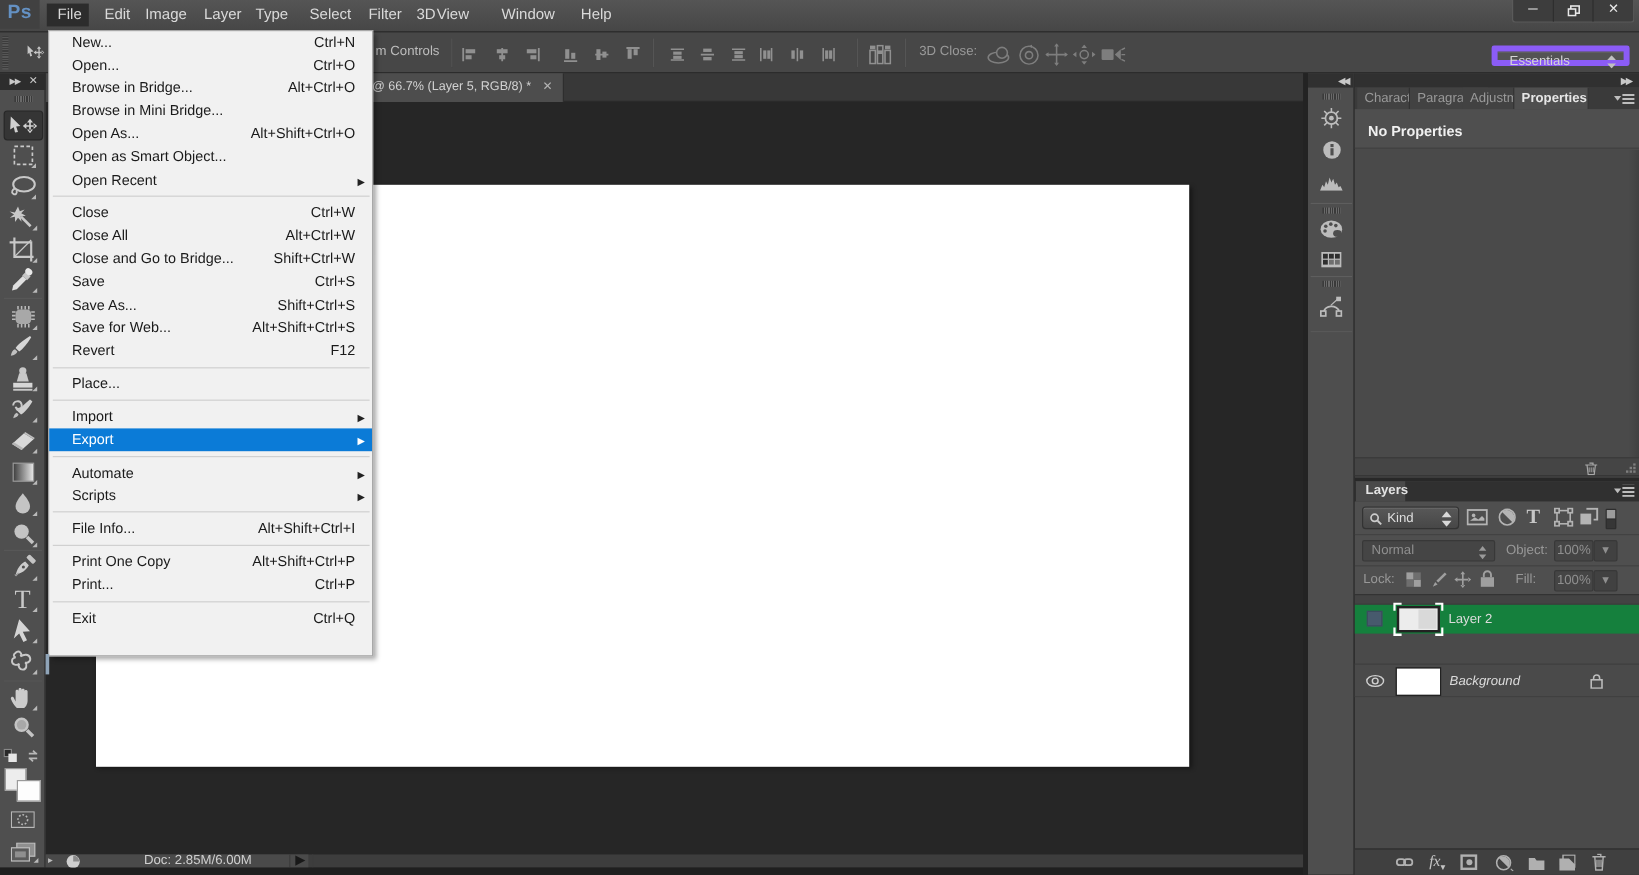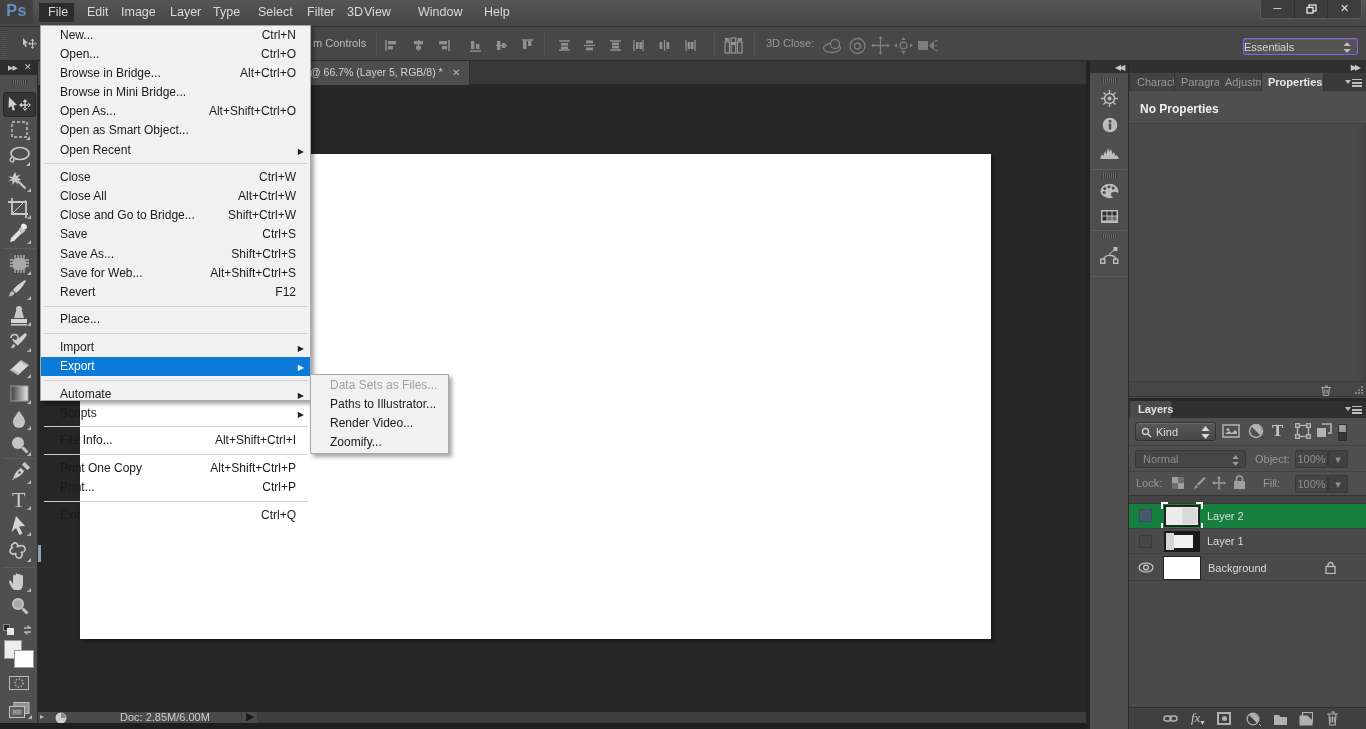--- a/index.html
+++ b/index.html
@@ -41,21 +41,21 @@
 .ptabs{position:absolute;left:0;top:12px;width:238px;height:18px;background:#3a3a3a}
 .ptab{position:absolute;top:0;height:18px;font-size:11px;line-height:18px;color:#999;background:#424242;border-right:1px solid #323232;padding-left:6px;overflow:hidden;white-space:nowrap}
 .ptab.act{background:#4f4f4f;color:#e6e6e6;font-weight:bold}
 
 .combo{position:absolute;background:linear-gradient(#585858,#474747);border:1px solid #333;border-radius:3px;box-shadow:inset 0 1px 0 #6a6a6a;color:#ddd;font-size:11px}
 .fields{position:absolute;background:#454545;border:1px solid #383838;border-radius:2px;color:#8f8f8f;font-size:11px;text-align:center}
 .ltxt{position:absolute;font-size:11px;color:#dcdcdc}
 .dimtxt{position:absolute;font-size:11px;color:#989898}
 svg{display:block}
 
-#filemenu{left:40px;top:25px;width:271px;height:376px;background:#f1f1f1;border:1px solid #a8a8a8;box-shadow:3px 3px 4px rgba(0,0,0,.35);z-index:50}
+#filemenu{left:40px;top:25px;width:271px;height:522px;background:#f1f1f1;border:1px solid #a8a8a8;box-shadow:3px 3px 4px rgba(0,0,0,.35);z-index:50}
 #submenu{left:310px;top:374px;width:139px;height:80px;background:#f1f1f1;border:1px solid #a8a8a8;box-shadow:3px 3px 4px rgba(0,0,0,.35);z-index:51;padding-top:1px}
 .fm{position:relative;height:19.1px;line-height:19.1px;font-size:12px;color:#1a1a1a;padding-left:19px}
 .fm i{font-style:normal;position:absolute;right:14px}
 .fm b{font-weight:normal;position:absolute;right:6px;font-size:8px;color:#222;top:1px}
 .fm.dis{color:#a39f9f}
 .fm.sel{background:#0b7bd7;color:#fff}
 .fm.sel b{color:#fff}
 .fsep{height:8.5px;position:relative}
 .fsep:after{content:"";position:absolute;left:3px;right:2px;top:3.7px;height:1px;background:#d0d0d0}
 </style></head>
@@ -193,21 +193,21 @@
         <circle cx="9.5" cy="8.5" r="3.4" fill="none" stroke="#7e7e7e" stroke-width="1.3"></circle>
         <g fill="#7e7e7e">
           <path d="M9.5 0l2.3 3h-4.6zM9.5 17l2.3-3h-4.6zM0 8.5l3-2.3v4.6zM19 8.5l-3-2.3v4.6z"></path>
         </g>
       </svg>
     <svg style="position:absolute;left:917px;top:12px" width="21" height="13">
         <rect x="1" y="2" width="10" height="9" rx="1" fill="#7e7e7e"></rect>
         <path d="M12 6.5L17 2v9z" fill="#7e7e7e"></path>
         <path d="M17.5 2.5l3-1.5M17.5 10.5l3 1.5M17.5 6.5h3.2" stroke="#7e7e7e" stroke-width="1.2"></path>
       </svg>
-    <div id="essentials" style="position:absolute;left:1243px;top:11px;width:115px;height:17px;background:#535353;border:1px solid #8b5cf6;border-radius:2px;box-shadow:inset 0 1px 0 #646464;color:#d6d6d6;font-size:11px;line-height:16px;">Essentials<svg style="position:absolute;right:6px;top:2.5px" width="8" height="11">
+    <div id="essentials" style="position:absolute;left:1243px;top:11px;width:115px;height:17px;background:#535353;border:5px solid #8b5cf6;border-radius:2px;box-shadow:inset 0 1px 0 #646464;color:#d6d6d6;font-size:11px;line-height:16px;padding-left:10px">Essentials<svg style="position:absolute;right:6px;top:2.5px" width="8" height="11">
           <polygon points="4,0 7.6,4 0.4,4" fill="#c0c0c0"></polygon>
           <polygon points="0.4,7 7.6,7 4,11" fill="#c0c0c0"></polygon>
         </svg></div>
   </div>
 
   <div class="abs" id="tabbar">
     <div id="doctab">
         <span style="position:absolute;left:272px">@ 66.7% (Layer 5, RGB/8) *</span>
         <span style="position:absolute;left:414px;color:#b5b5b5;font-size:10px">✕</span>
       </div>
@@ -608,34 +608,27 @@
     <div style="position:absolute;left:0;top:443px;width:238px;height:24px;background:#15803d">
       <div style="position:absolute;left:10px;top:5px;width:13px;height:13px;border:1px solid #3b4c5e;background:#475a6d"></div>
       <div style="position:absolute;left:35px;top:1px;width:36px;height:22px;background:#222"></div>
       <div style="position:absolute;left:37px;top:3px;width:32px;height:18px;background:#ececec"></div>
         <div style="position:absolute;left:53px;top:4px;width:15px;height:16px;background:#d9d9d9"></div>
       <svg style="position:absolute;left:32px;top:-2px" width="42" height="28">
           <path d="M1 7V1h6M35 1h6v6M41 21v6h-6M7 27H1v-6" stroke="#fff" stroke-width="2" fill="none"></path>
         </svg>
       <span class="ltxt" style="left:78px;top:6px">Layer 2</span>
     </div>
-    <div style="position:absolute;left:0;top:467px;width:238px;height:25px;background:#4a4a4a;border-top:1px solid #404040">
-      <div style="position:absolute;left:10px;top:6px;width:13px;height:13px;border:1px solid #3a3a3a;background:#474747"></div>
-      <div style="position:absolute;left:35px;top:2px;width:36px;height:21px;background:#1b1b1b"></div>
-      <div style="position:absolute;left:37px;top:4px;width:8px;height:17px;background:#d5d5d5"></div>
-      <div style="position:absolute;left:45px;top:6px;width:19px;height:13px;background:#f2f2f2"></div>
-      <span class="ltxt" style="left:78px;top:6px">Layer 1</span>
-    </div>
     <div style="position:absolute;left:0;top:492px;width:238px;height:28px;background:#4a4a4a;border-top:1px solid #404040;border-bottom:1px solid #404040">
       <svg style="position:absolute;left:9px;top:8px" width="16" height="11">
           <ellipse cx="8" cy="5.5" rx="7" ry="4.5" fill="none" stroke="#cfcfcf" stroke-width="1.2"></ellipse>
           <circle cx="8" cy="5.5" r="2.4" fill="none" stroke="#cfcfcf" stroke-width="1.2"></circle>
         </svg>
       <div style="position:absolute;left:35px;top:3px;width:36px;height:22px;background:#fff;outline:1px solid #222"></div>
-      <span class="ltxt" style="left:79px;top:8px;">Background</span>
+      <span class="ltxt" style="left:79px;top:8px;font-style:italic">Background</span>
       <svg style="position:absolute;left:196px;top:7px" width="11" height="13">
           <rect x="1" y="5.5" width="9" height="7" fill="none" stroke="#bdbdbd" stroke-width="1.3"></rect>
           <path d="M3 5.5V4a2.5 2.5 0 0 1 5 0v1.5" stroke="#bdbdbd" stroke-width="1.3" fill="none"></path>
         </svg>
     </div>
 
     <div style="position:absolute;left:0;top:646px;width:238px;height:22px;background:#404040;border-top:1px solid #2e2e2e">
       <svg style="position:absolute;left:34px;top:5px" width="15" height="11">
           <g fill="none" stroke="#b0b0b0" stroke-width="1.5">
             <rect x="1" y="3" width="7" height="5" rx="2.5"></rect>
@@ -692,19 +685,13 @@
     <div class="fm">Scripts<b>▶</b></div>
     <div class="fsep"></div>
     <div class="fm">File Info...<i>Alt+Shift+Ctrl+I</i></div>
     <div class="fsep"></div>
     <div class="fm">Print One Copy<i>Alt+Shift+Ctrl+P</i></div>
     <div class="fm">Print...<i>Ctrl+P</i></div>
     <div class="fsep"></div>
     <div class="fm">Exit<i>Ctrl+Q</i></div>
   </div>
 
-  <div class="abs" id="submenu">
-    <div class="fm dis">Data Sets as Files...</div>
-    <div class="fm">Paths to Illustrator...</div>
-    <div class="fm">Render Video...</div>
-    <div class="fm">Zoomify...</div>
-  </div>
 </div>
 
 </body></html>

